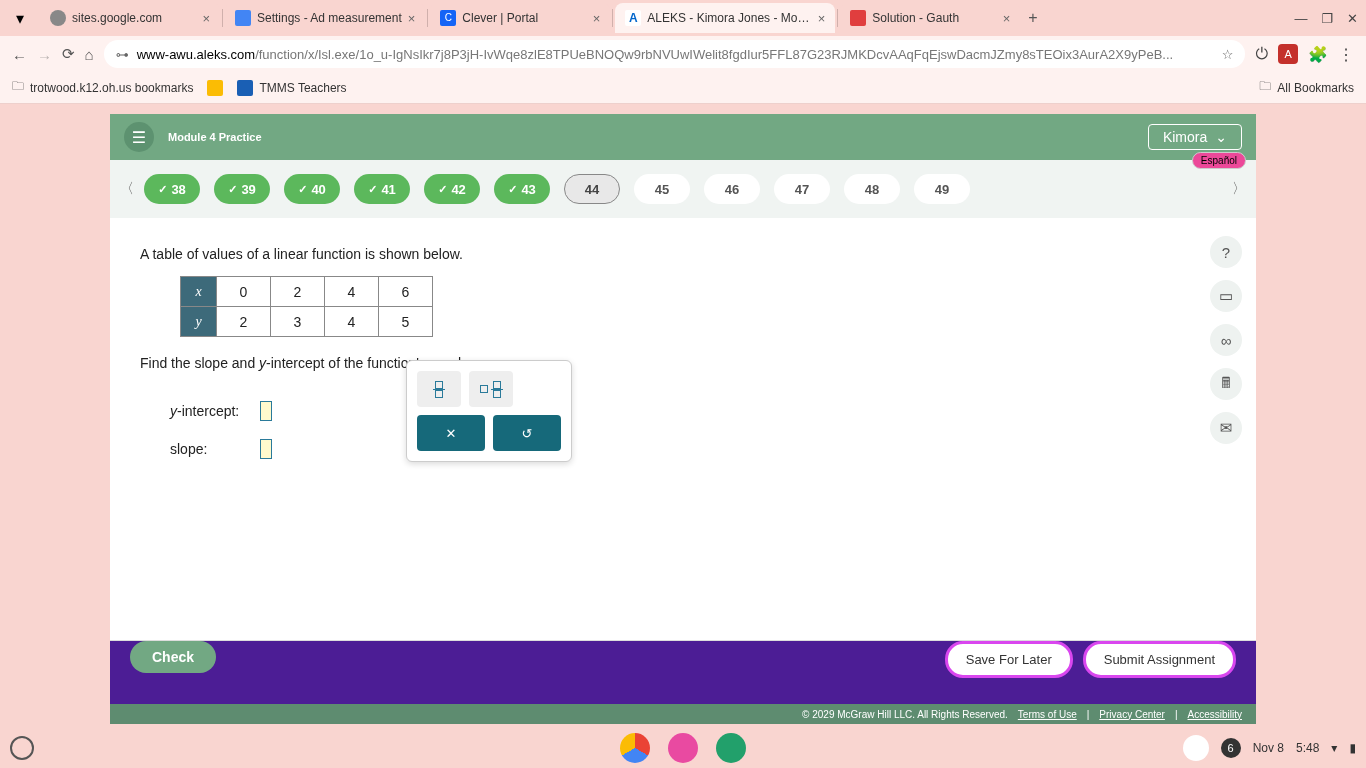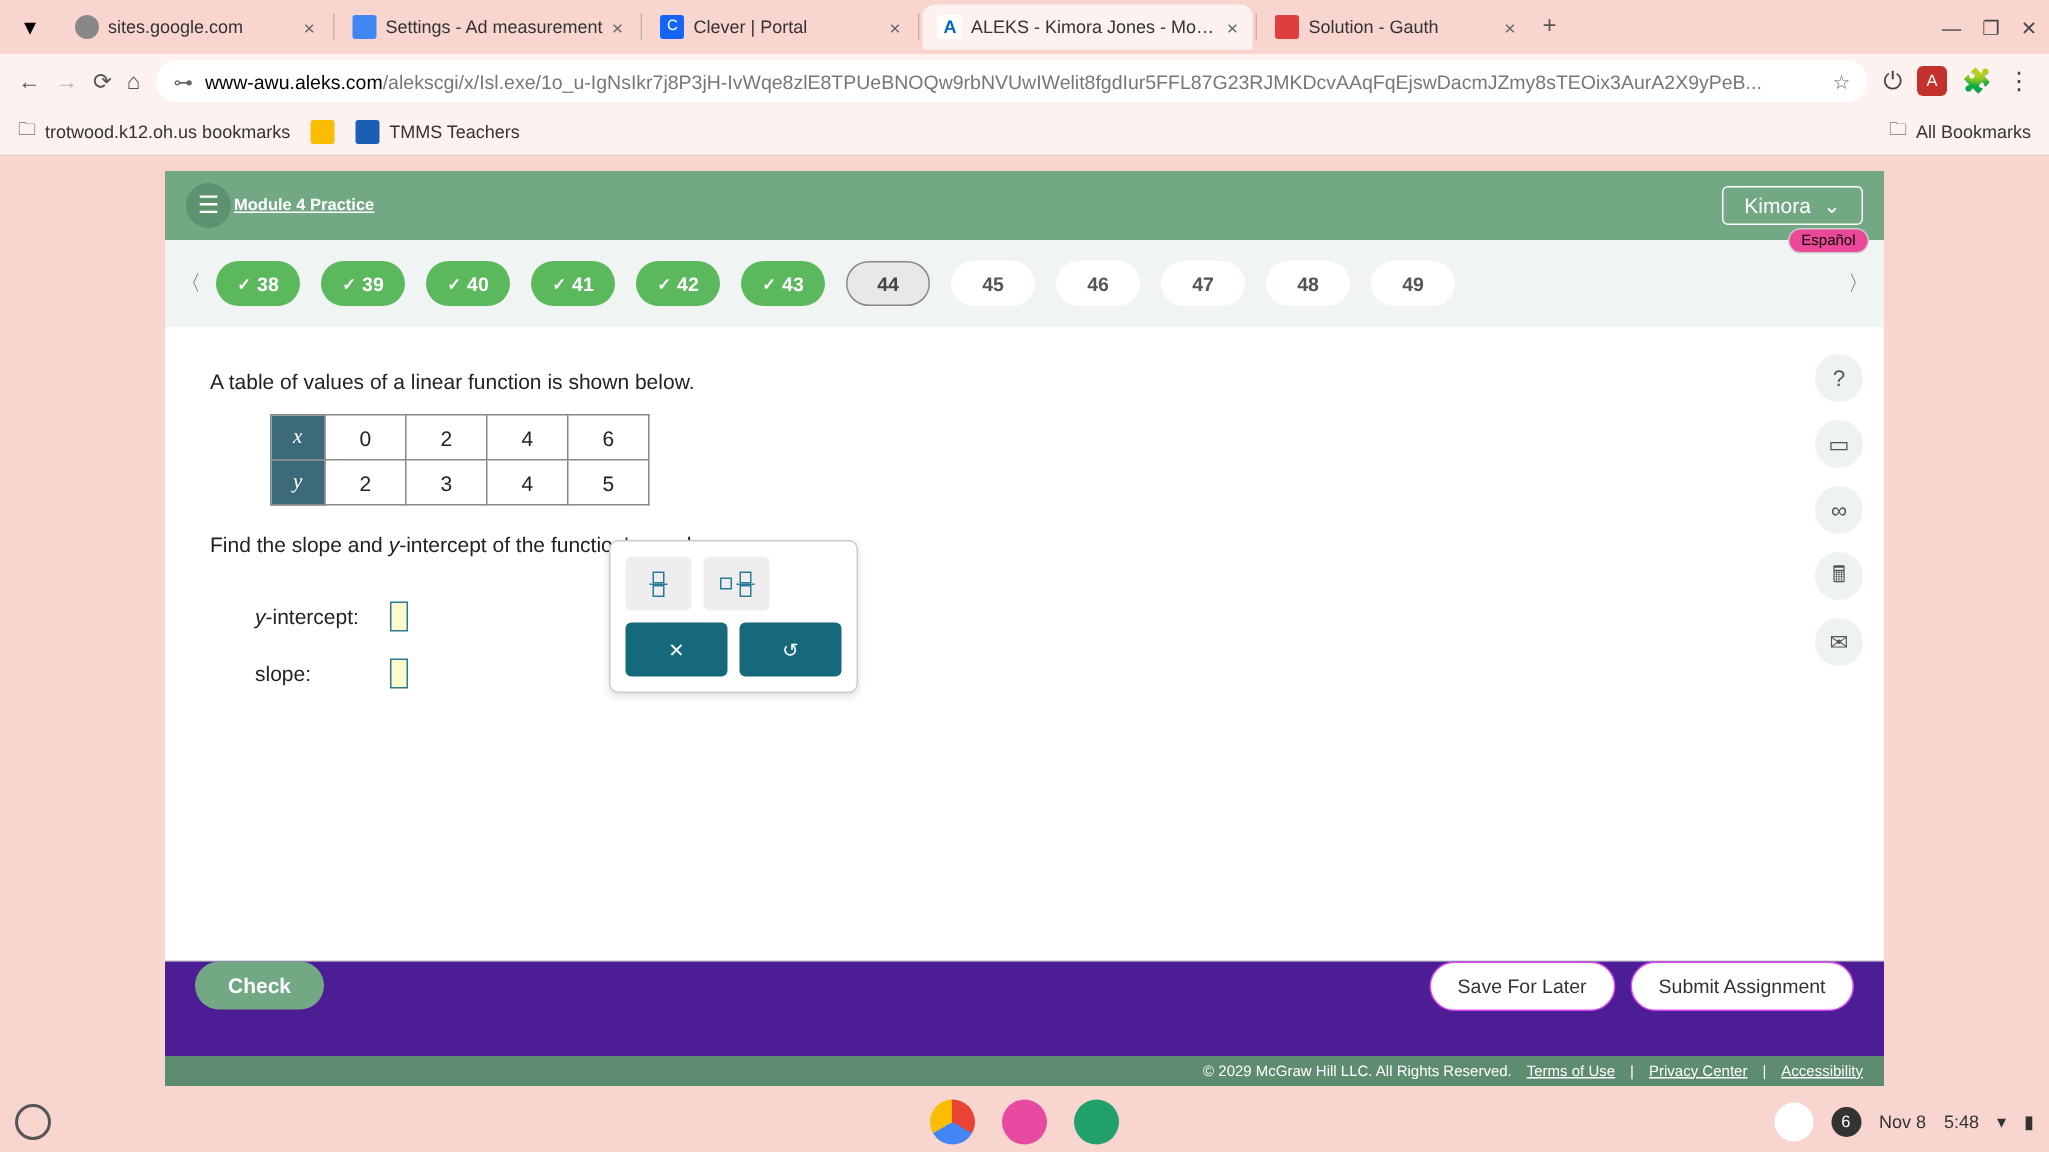--- a/index.html
+++ b/index.html
@@ -28,21 +28,21 @@
 
 .bookmarks-bar { height: 32px; background: #fef2f0; display: flex; align-items: center; padding: 0 12px; font-size: 12px; color: #333; gap: 14px; border-bottom: 1px solid #eed0cc; }
 .bm-item { display: flex; align-items: center; gap: 6px; cursor: pointer; }
 .bm-icon { width: 16px; height: 16px; border-radius: 2px; }
 .all-bm { margin-left: auto; display: flex; align-items: center; gap: 6px; }
 
 
 .aleks-wrap { position: absolute; left: 110px; top: 114px; width: 1146px; height: 610px; background: #fff; display: flex; flex-direction: column; }
 .aleks-header { height: 46px; background: #72a883; display: flex; align-items: center; padding: 0 14px; color: #fff; }
 .hamburger { width: 30px; height: 30px; background: #5d9270; border-radius: 50%; display: flex; align-items: center; justify-content: center; cursor: pointer; }
-.header-text { margin-left: 2px; display: flex; flex-direction: column; text-decoration: underline; }
+.header-text { margin-left: 14px; display: flex; flex-direction: column; }
 .module-label { font-size: 11px; font-weight: bold; }
 .question-line { font-size: 12px; margin-top: 2px; }
 .user-chip { margin-left: auto; border: 1px solid #fff; border-radius: 4px; padding: 4px 14px; display: flex; align-items: center; gap: 8px; cursor: pointer; font-size: 14px; }
 
 .q-nav { height: 58px; background: #f0f4f2; display: flex; align-items: center; padding: 0 4px; position: relative; }
 .scroll-arrow { color: #666; cursor: pointer; padding: 0 6px; font-size: 14px; }
 .q-pills { display: flex; gap: 14px; flex: 1; overflow: hidden; align-items: center; padding: 0 4px; }
 .pill { height: 30px; min-width: 56px; border-radius: 15px; display: flex; align-items: center; justify-content: center; font-size: 13px; font-weight: bold; cursor: pointer; gap: 4px; }
 .pill.done { background: #5cb85c; color: #fff; }
 .pill.current { background: #e8e8e8; border: 1.5px solid #888; color: #444; }
@@ -69,21 +69,21 @@
 .frac-glyph { display: flex; flex-direction: column; align-items: center; }
 .frac-line { width: 12px; height: 1px; background: #2a7a9a; }
 .frac-box { width: 8px; height: 8px; border: 1px solid #2a7a9a; }
 
 .side-tools { position: absolute; right: 14px; top: 18px; display: flex; flex-direction: column; gap: 12px; }
 .side-btn { width: 32px; height: 32px; border-radius: 50%; background: #eef2f0; display: flex; align-items: center; justify-content: center; cursor: pointer; color: #555; font-size: 15px; }
 
 .footer-bar { height: 64px; background: #4c1d95; border-top: 1px solid #ddd; display: flex; align-items: flex-start; padding: 0 20px; }
 .check-btn { background: #72a883; color: #fff; border-radius: 18px; padding: 8px 22px; font-size: 14px; font-weight: bold; cursor: pointer; }
 .footer-right { margin-left: auto; display: flex; gap: 10px; }
-.ghost-btn { border: 1px solid #d946ef; border-radius: 18px; padding: 8px 18px; font-size: 13px; cursor: pointer; color: #333; background: #fff; }
+.ghost-btn { border: 3px solid #d946ef; border-radius: 18px; padding: 8px 18px; font-size: 13px; cursor: pointer; color: #333; background: #fff; }
 .copy-bar { height: 20px; background: #5e8c70; font-size: 10px; color: #fff; display: flex; align-items: center; justify-content: flex-end; padding: 0 14px; gap: 10px; }
 .copy-bar a { color: #fff; text-decoration: underline; cursor: pointer; }
 
 
 .taskbar { position: absolute; bottom: 0; left: 0; right: 0; height: 40px; background: #f9d5d0; display: flex; align-items: center; padding: 0 10px; }
 .tb-left { width: 24px; height: 24px; border: 2px solid #555; border-radius: 50%; cursor: pointer; }
 .tb-center { position: absolute; left: 50%; transform: translateX(-50%); display: flex; gap: 18px; }
 .tb-icon { width: 30px; height: 30px; border-radius: 50%; cursor: pointer; }
 .tb-right { margin-left: auto; display: flex; align-items: center; gap: 12px; font-size: 12px; color: #333; }
 .tb-badge { width: 20px; height: 20px; background: #333; color: #fff; border-radius: 50%; display: flex; align-items: center; justify-content: center; font-size: 11px; }
@@ -131,21 +131,21 @@
 </div>
 
 <div class="addr-bar">
   <span class="nav-btn">←</span>
   <span class="nav-btn" style="opacity:.4">→</span>
   <span class="nav-btn">⟳</span>
   <span class="nav-btn">⌂</span>
   <div class="url-box">
     <span style="margin-right:8px;color:#666">⊶</span>
     <span class="url-domain">www-awu.aleks.com</span>
-      <span class="url-path">/alekscgi/x/Isl.exe/1o_u-IgNsIkr7j8P3jH-IvWqe8zlE8TPUeBNOQw9rbNVUwIWelit8fgdIur5FFL87G23RJMKDcvAAqFqEjswDacmJZmy8sTEOix3AurA2X9yPeB...</span>
+      <span class="url-path">/function/x/Isl.exe/1o_u-IgNsIkr7j8P3jH-IvWqe8zlE8TPUeBNOQw9rbNVUwIWelit8fgdIur5FFL87G23RJMKDcvAAqFqEjswDacmJZmy8sTEOix3AurA2X9yPeB...</span>
     <span style="margin-left:auto;color:#666">☆</span>
   </div>
   <span class="addr-icon">⏻</span>
   <span class="addr-icon-box" style="background:#c4302b;color:#fff;font-size:11px">A</span>
   <span class="addr-icon">🧩</span>
   <span class="addr-icon">⋮</span>
 </div>
 
 <div class="bookmarks-bar">
   <div class="bm-item">

